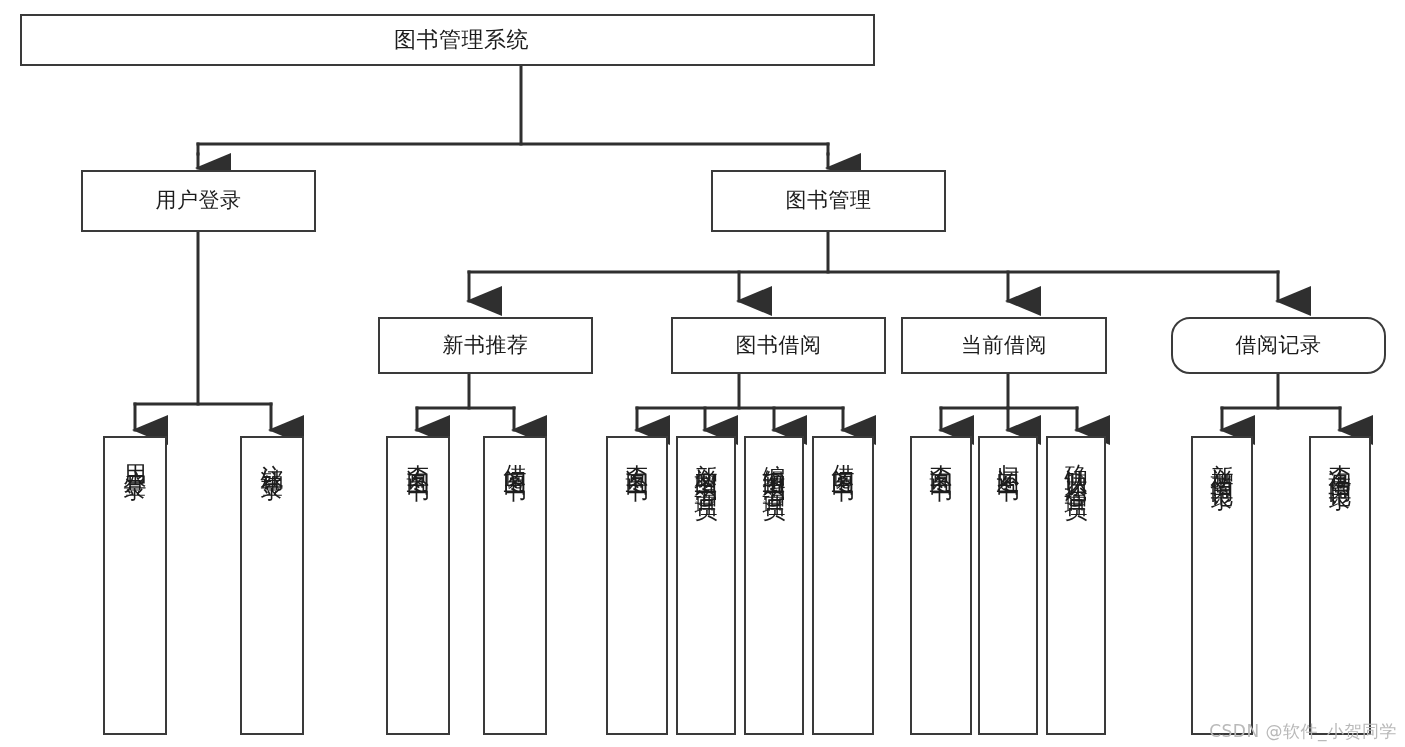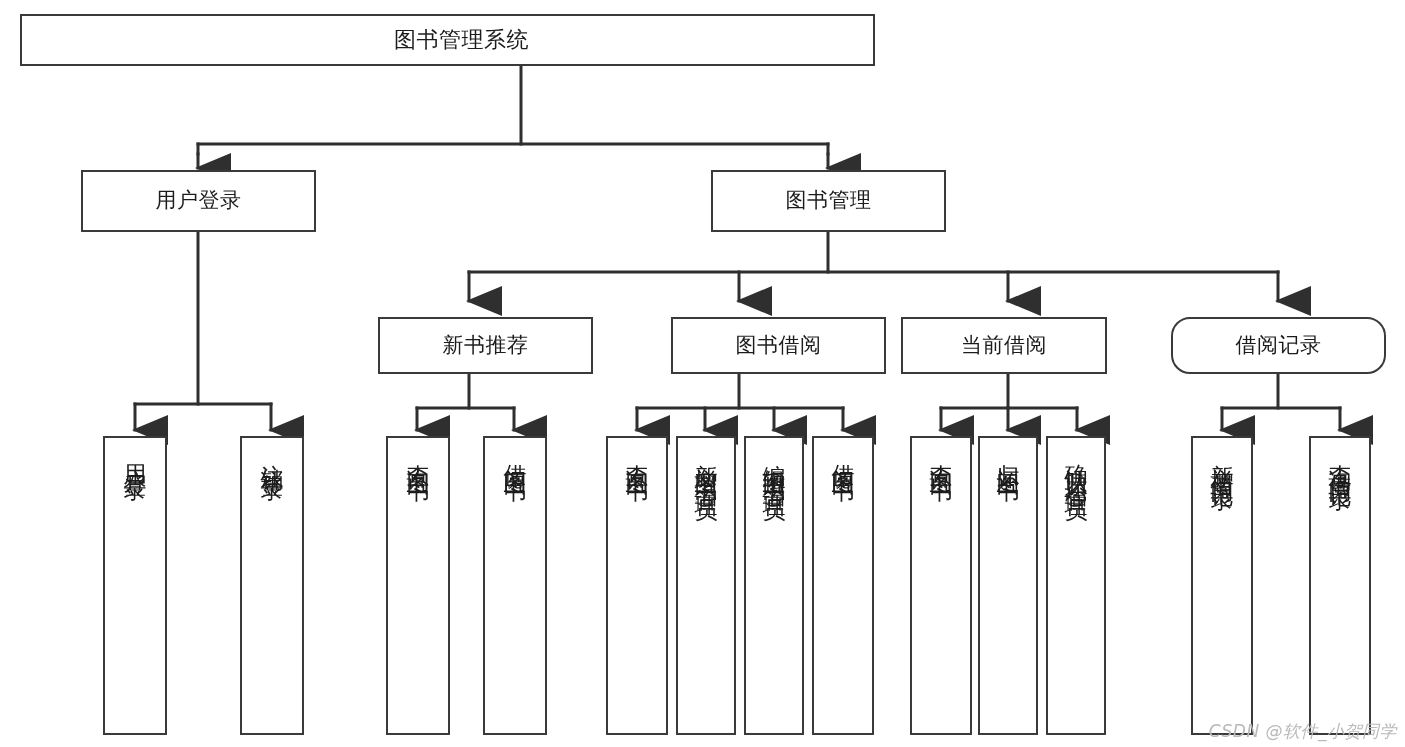--- a/index.html
+++ b/index.html
@@ -59,21 +59,20 @@
   }
   .watermark{
     position:absolute;
     right:8px;
     bottom:4px;
     font-size:17px;
     color:#b9b9b9;
     letter-spacing:0.5px;
     white-space:nowrap;
     user-select:none;
-    font-style:italic;
   }
 </style>
 </head>
 <body>
 
 <div id="canvas">
 
   <svg id="wires" viewBox="0 0 1405 747" xmlns="http://www.w3.org/2000/svg">
     <defs>
       <marker id="arrow" viewBox="0 0 10 12" refX="5" refY="11" markerWidth="10" markerHeight="12" orient="auto-start-reverse">

